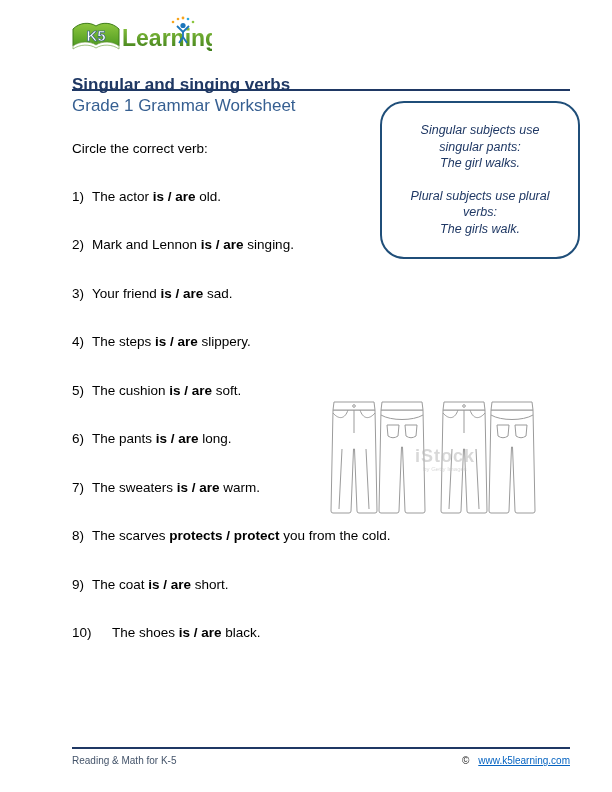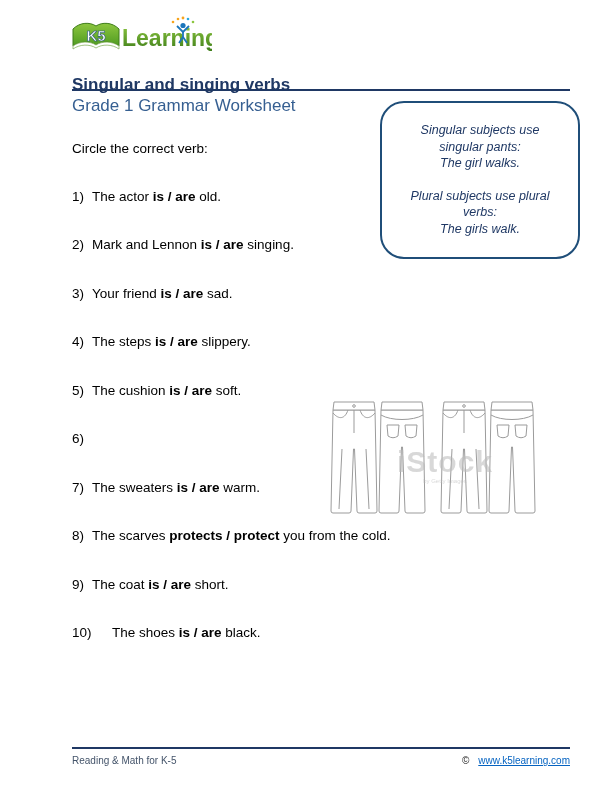--- a/index.html
+++ b/index.html
@@ -28,21 +28,21 @@
   .item.wide .num{width:40px;}
   .item b{font-weight:bold;}
   
   .pants{position:absolute;left:328px;top:393px;width:214px;height:128px;}
   .pants path,.pants line,.pants circle{stroke:#9b9b9b;stroke-width:1;fill:none;}
   .pants .fill{fill:#ffffff;}
   .watermark{
     position:absolute;left:385px;top:447px;width:120px;text-align:center;
     color:#b9b9b9;opacity:.55;pointer-events:none;
   }
-  .watermark .wm-main{font-size:30px;font-weight:bold;letter-spacing:1px;line-height:1;}
+  .watermark .wm-main{font-size:18px;font-weight:bold;letter-spacing:1px;line-height:1;}
   .watermark .wm-sub{font-size:6px;line-height:1.4;}
   
   .footer-rule{position:absolute;left:72px;top:747px;width:498px;height:2px;background:#1F3864;}
   .footer{
     position:absolute;left:72px;top:755px;width:498px;display:flex;
     justify-content:space-between;align-items:baseline;font-size:10px;color:#44546A;
   }
   .footer-right{display:inline-flex;gap:9px;align-items:baseline;color:#222;}
   .footer-link{color:#0563C1;text-decoration:underline;cursor:pointer;}
 </style>
@@ -117,20 +117,21 @@
   <div class="item" style="top:334px">
     <span class="num">4)</span>
     <span class="txt"><span>The steps </span><b>is / are</b><span> slippery.</span></span>
   </div>
   <div class="item" style="top:383px">
     <span class="num">5)</span>
     <span class="txt"><span>The cushion </span><b>is / are</b><span> soft.</span></span>
   </div>
   <div class="item" style="top:431px">
     <span class="num">6)</span>
+    <span class="txt"><span>The pants </span><b>is / are</b><span> long.</span></span>
   </div>
   <div class="item" style="top:480px">
     <span class="num">7)</span>
     <span class="txt"><span>The sweaters </span><b>is / are</b><span> warm.</span></span>
   </div>
   <div class="item" style="top:528px">
     <span class="num">8)</span>
     <span class="txt"><span>The scarves </span><b>protects / protect</b><span> you from the cold.</span></span>
   </div>
   <div class="item" style="top:577px">

